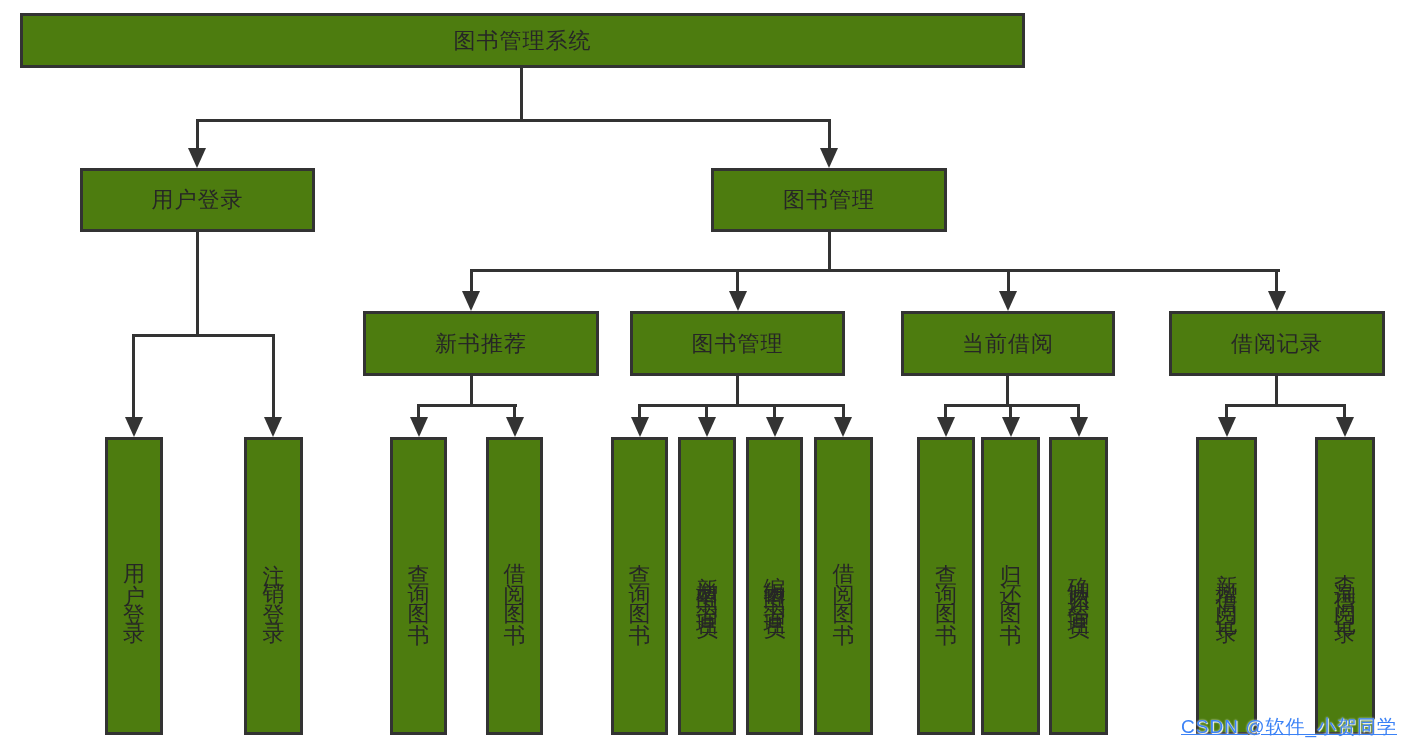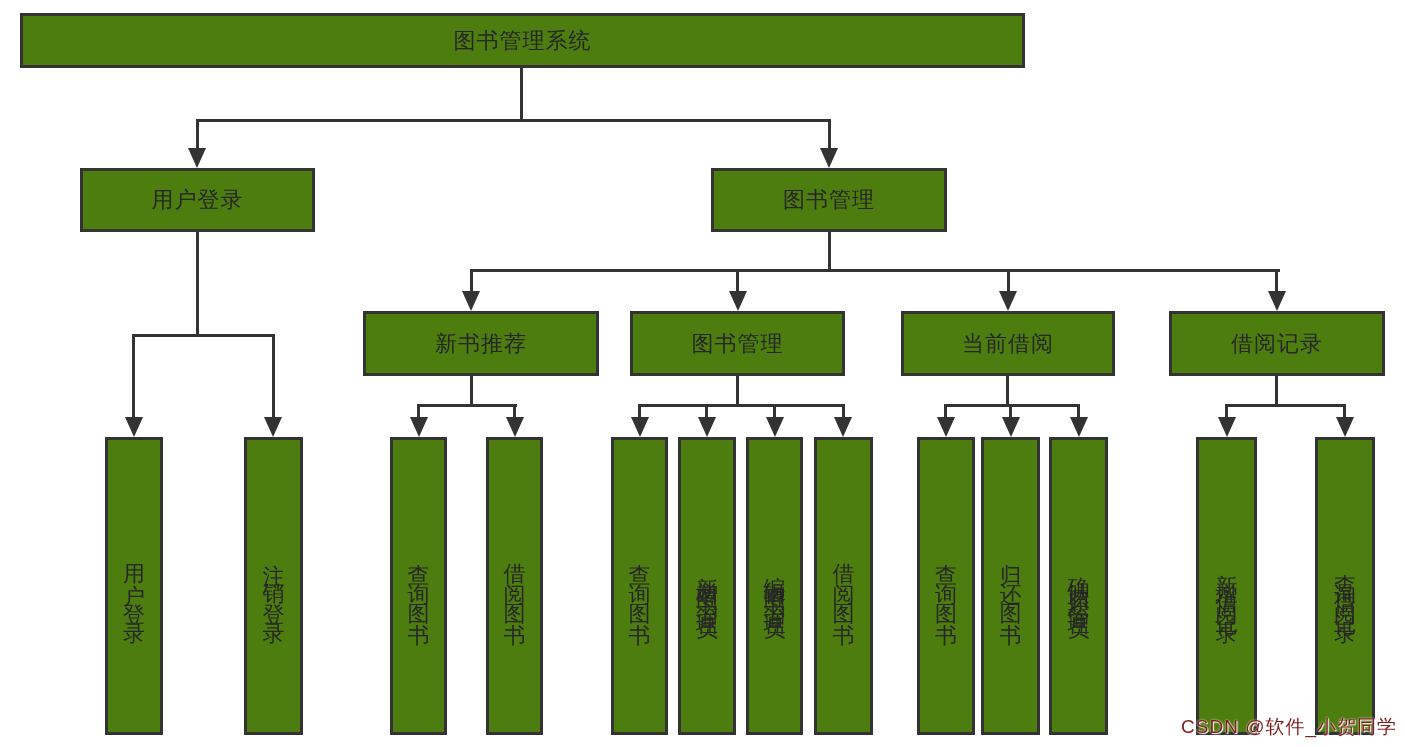--- a/index.html
+++ b/index.html
@@ -39,23 +39,24 @@
   .arrow{
     position:absolute;width:0;height:0;
     border-left:9px solid transparent;
     border-right:9px solid transparent;
     border-top:20px solid var(--line);
   }
   .watermark{
     position:absolute;
     right:8px;top:714px;
     font-size:19px;
-    color:#7f1d1d;
+    color:#3b82f6;
     text-shadow:0 0 2px #ffffff,1px 1px 1px #ffffff;
     letter-spacing:1px;
+    text-decoration:underline;
   }
 </style>
 </head>
 <body>
 
 <div class="canvas">
 
   <div class="box" style="left:20px;top:13px;width:1005px;height:55px">
     <span>图书管理系统</span>
   </div>

